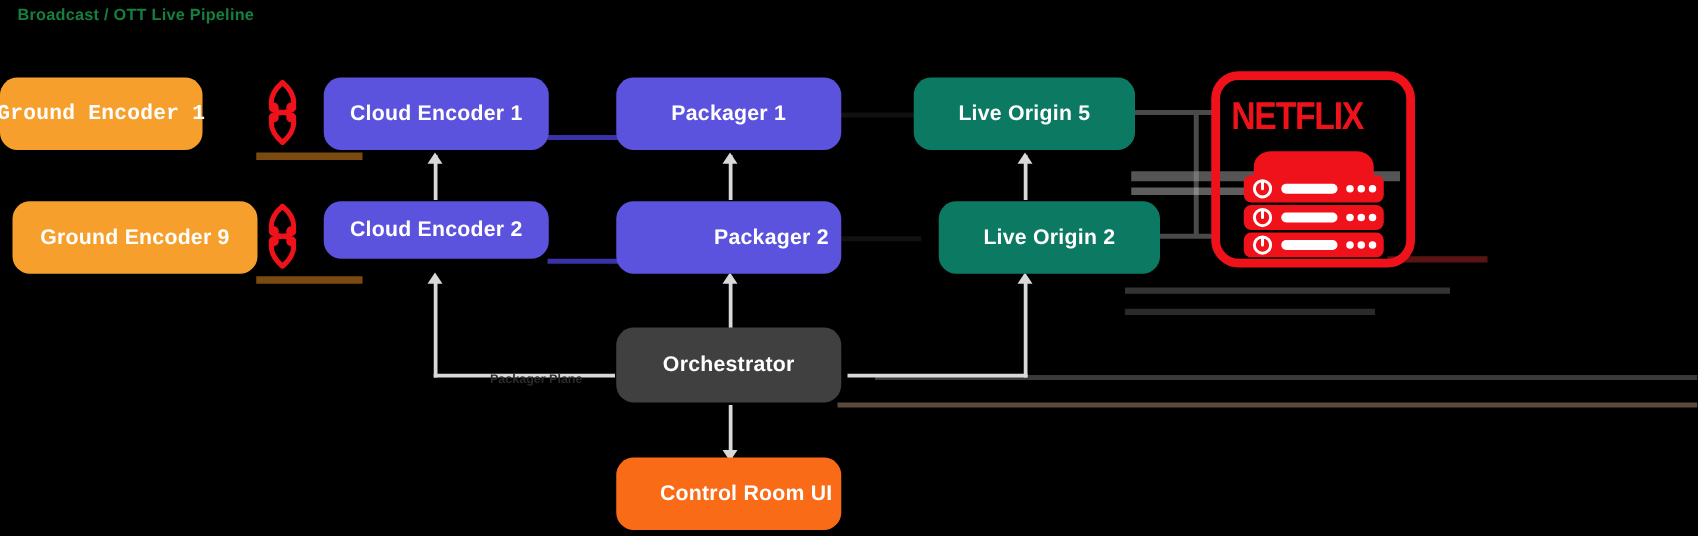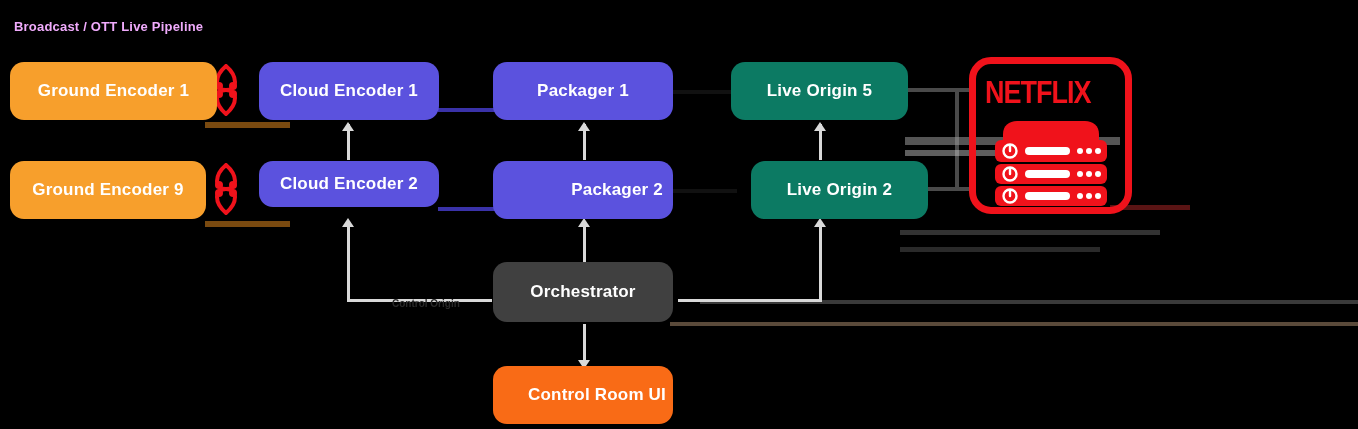--- a/index.html
+++ b/index.html
@@ -5,23 +5,23 @@
   * { box-sizing: border-box; margin: 0; padding: 0; }
   html, body {
     width: 1358px; height: 429px;
     background: #000000;
     font-family: "Liberation Sans", sans-serif;
     overflow: hidden;
   }
   #stage { position: relative; width: 1358px; height: 429px; }
 
   .title {
-    position: absolute; left: 14px; top: 19px;
+    position: absolute; left: 14px; top: 4px;
     font-size: 13px; font-weight: 700; letter-spacing: .2px;
-    color: #f0abfc; white-space: nowrap;
+    color: #15803d; white-space: nowrap;
   }
 
   
   .node {
     position: absolute;
     display: flex; align-items: center; justify-content: center;
     border-radius: 14px;
     color: #ffffff;
     font-weight: 700;
     font-size: 17px;
@@ -139,21 +139,21 @@
   <div class="edge edge-v" style="left:583px; top:222px; height:42px;"></div>
   <div class="arrow-up" style="left:578px; top:218px;"></div>
 
   <div class="edge edge-v" style="left:819px; top:222px; height:80px;"></div>
   <div class="edge edge-h" style="left:678px; top:299px; width:144px;"></div>
   <div class="arrow-up" style="left:814px; top:218px;"></div>
 
   <div class="edge edge-v" style="left:583px; top:324px; height:44px;"></div>
   <div class="arrow-down" style="left:578px; top:360px;"></div>
 
-  <div class="edge-label" style="left:392px; top:298px;">Control Origin</div>
+  <div class="edge-label" style="left:392px; top:298px;">Packager Plane</div>
 
   <div class="link-icon" style="left:213px; top:64px;">
     <svg width="26" height="52" viewBox="0 0 26 52">
       <path d="M13 2 C6 8 4 14 4 18 C4 23 8 26 13 26 C18 26 22 23 22 18 C22 14 20 8 13 2 Z" fill="none" stroke="#F0121B" stroke-width="4"></path>
       <path d="M13 50 C6 44 4 38 4 34 C4 29 8 26 13 26 C18 26 22 29 22 34 C22 38 20 44 13 50 Z" fill="none" stroke="#F0121B" stroke-width="4"></path>
       <circle cx="6" cy="22" r="4" fill="#F0121B"></circle>
       <circle cx="20" cy="22" r="4" fill="#F0121B"></circle>
       <circle cx="6" cy="30" r="4" fill="#F0121B"></circle>
       <circle cx="20" cy="30" r="4" fill="#F0121B"></circle>
     </svg>
@@ -163,21 +163,21 @@
     <svg width="26" height="52" viewBox="0 0 26 52">
       <path d="M13 2 C6 8 4 14 4 18 C4 23 8 26 13 26 C18 26 22 23 22 18 C22 14 20 8 13 2 Z" fill="none" stroke="#F0121B" stroke-width="4"></path>
       <path d="M13 50 C6 44 4 38 4 34 C4 29 8 26 13 26 C18 26 22 29 22 34 C22 38 20 44 13 50 Z" fill="none" stroke="#F0121B" stroke-width="4"></path>
       <circle cx="6" cy="22" r="4" fill="#F0121B"></circle>
       <circle cx="20" cy="22" r="4" fill="#F0121B"></circle>
       <circle cx="6" cy="30" r="4" fill="#F0121B"></circle>
       <circle cx="20" cy="30" r="4" fill="#F0121B"></circle>
     </svg>
   </div>
 
-  <div class="node n-ground" style="left:10px; top:62px; width:207px; height:58px;">
+  <div class="node n-ground" style="left:0; top:62px; width:162px; height:58px;font-family:Liberation Mono, monospace;">
     <span>Ground Encoder 1</span>
   </div>
 
   <div class="node n-ground" style="left:10px; top:161px; width:196px; height:58px;">
     <span>Ground Encoder 9</span>
   </div>
 
   <div class="node n-cloud" style="left:259px; top:62px; width:180px; height:58px;">
     <span>Cloud Encoder 1</span>
   </div>

